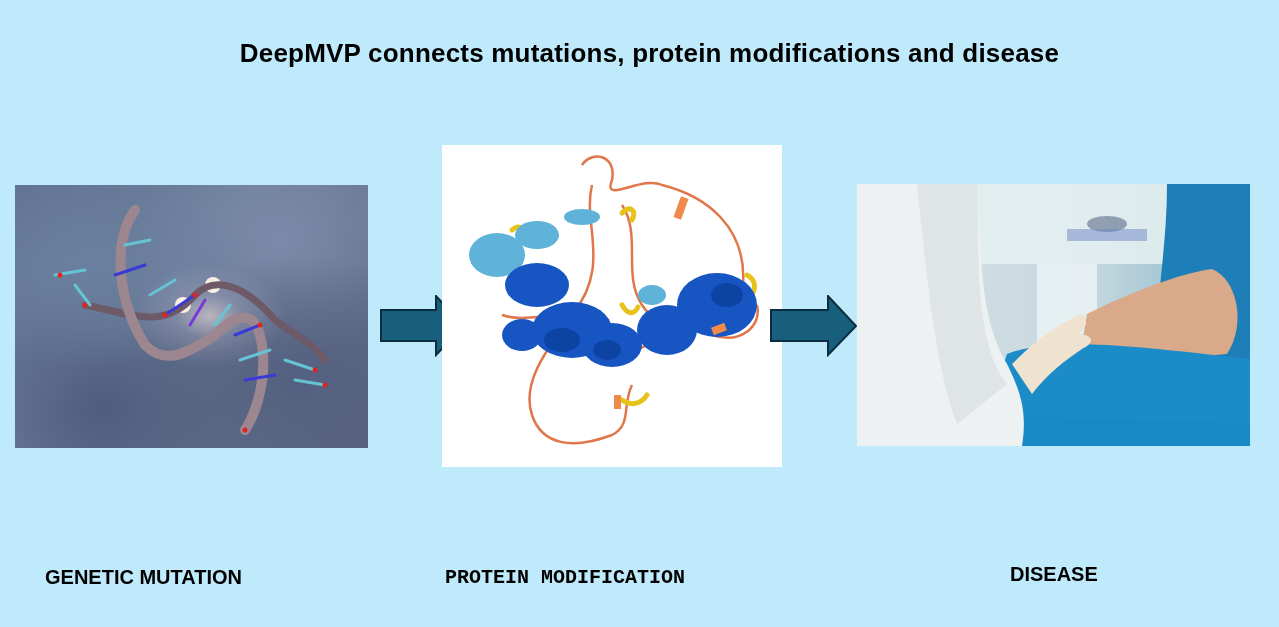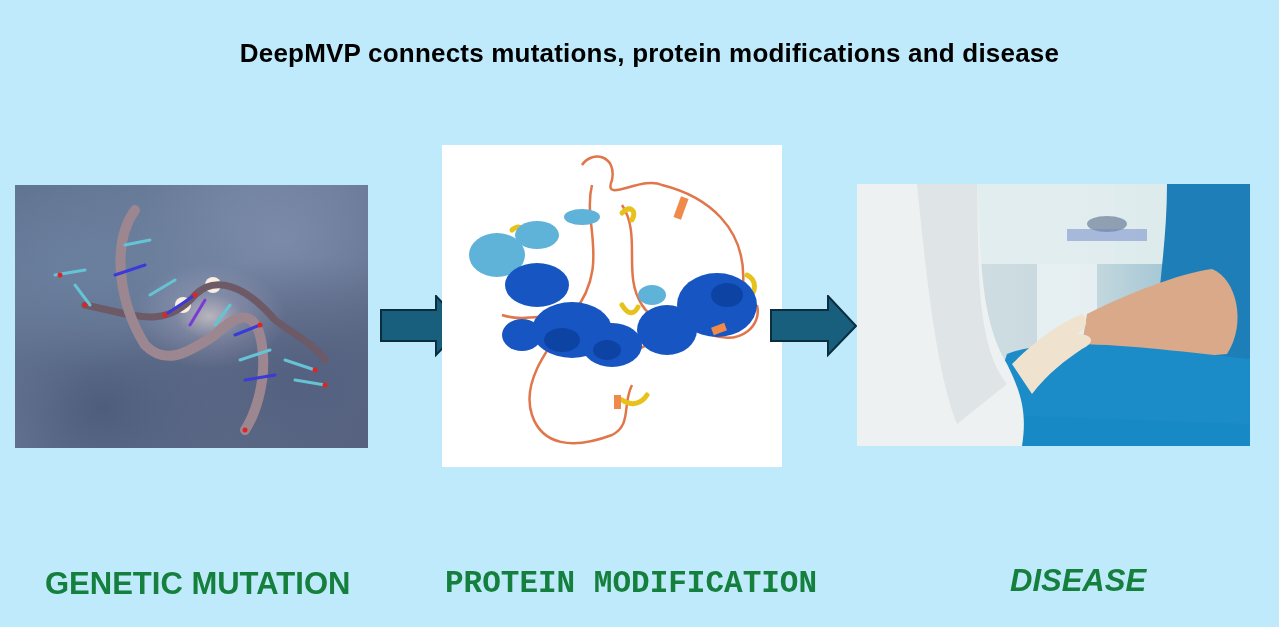--- a/index.html
+++ b/index.html
@@ -63,28 +63,28 @@
   }
   .disease-panel svg { width: 100%; height: 100%; display: block; }
   .arrow {
     position: absolute;
   }
   .arrow svg { display: block; }
   .arrow-1 { left: 380px; top: 295px; }
   .arrow-2 { left: 770px; top: 295px; }
   .label {
     position: absolute;
-    font-size: 31px;
+    font-size: 20px;
     font-weight: bold;
-    color: #15803d;
+    color: #000000;
     white-space: nowrap;
   }
   .label-1 { left: 45px; top: 566px; }
   .label-2 { left: 445px; top: 566px; font-family: Liberation Mono, monospace; }
-  .label-3 { left: 1010px; top: 563px; font-style: italic; }
+  .label-3 { left: 1010px; top: 563px; }
 </style>
 </head>
 <body>
 
 <div class="title">DeepMVP connects mutations, protein modifications and disease</div>
 
 <div class="panel dna-panel">
   <svg viewBox="0 0 353 263" preserveAspectRatio="none">
 
     <circle cx="168" cy="120" r="8" fill="#fff3e6" opacity="0.95"></circle>

